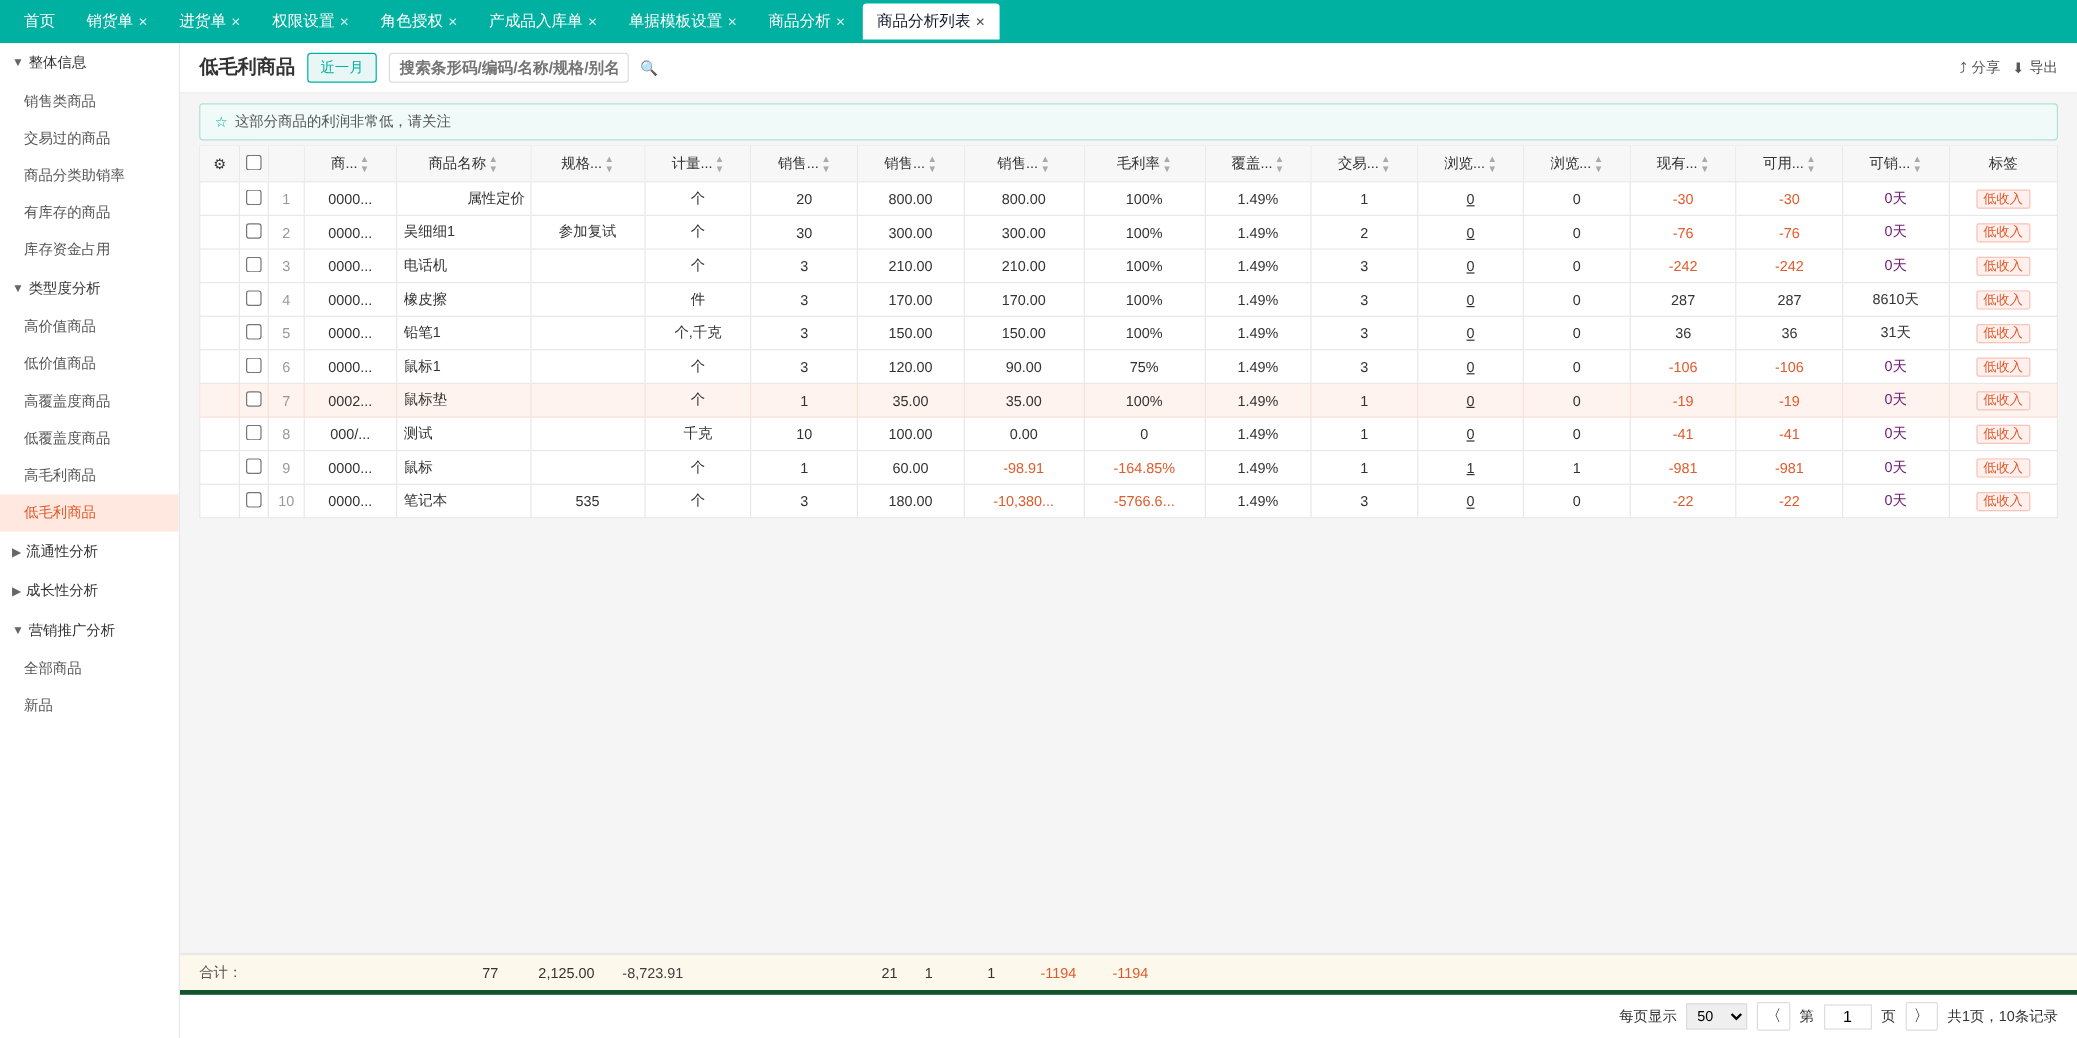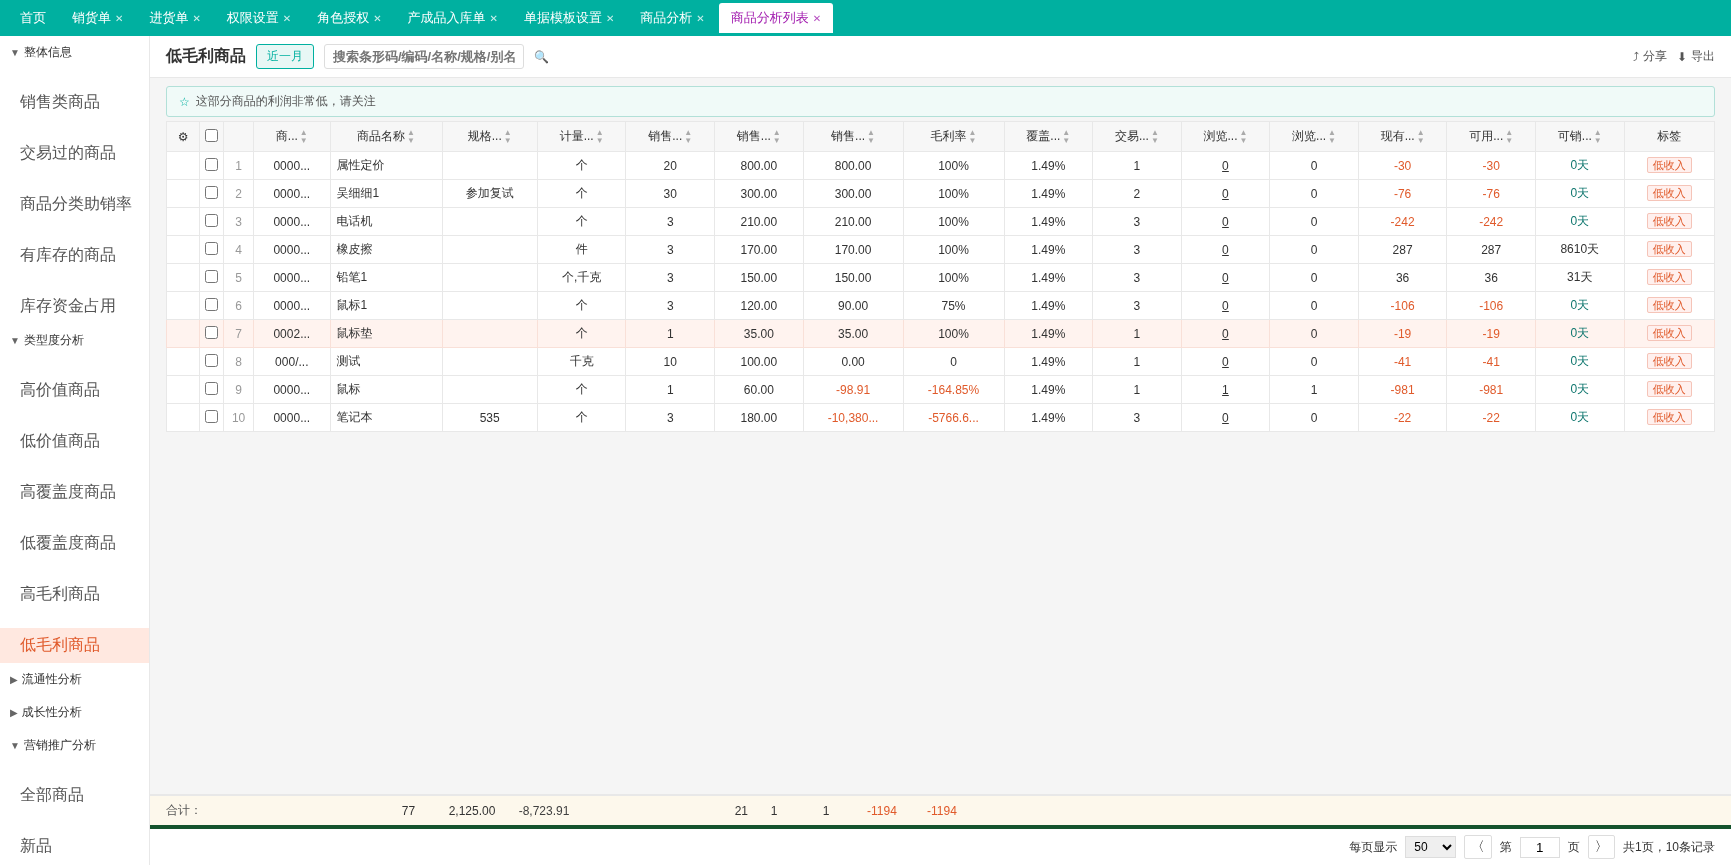--- a/index.html
+++ b/index.html
@@ -15,21 +15,21 @@
       gap: 2px;
     }
     .top-nav .nav-item {
       color: #fff;
       padding: 6px 12px;
       cursor: pointer;
       white-space: nowrap;
       font-size: 13px;
       border-radius: 3px;
     }
-    .top-nav .nav-item.active { background: #fff; color: #a21caf; border-radius: 3px 3px 0 0; }
+    .top-nav .nav-item.active { background: #fff; color: #0f172a; border-radius: 3px 3px 0 0; }
     .nav-close { font-size: 10px; margin-left: 4px; opacity: 0.8; }
 
     
     .layout { display: flex; height: calc(100vh - 36px); }
 
     
     .sidebar {
       width: 150px;
       background: #fff;
       border-right: 1px solid #e8e8e8;
@@ -42,22 +42,21 @@
       padding: 8px 10px;
       color: #333;
       font-size: 12px;
       cursor: pointer;
     }
     .sidebar-group-title .arrow { margin-right: 4px; font-size: 10px; color: #666; }
     .sidebar-item {
       padding: 7px 10px 7px 20px;
       color: #555;
       cursor: pointer;
-      font-size: 16px;
-      margin-top: 16px;
+      font-size: 12px;
     }
     .sidebar-item.active { background: #ffe8e0; color: #e05a2b; }
 
     
     .main-content {
       flex: 1;
       display: flex;
       flex-direction: column;
       overflow: hidden;
       background: #f5f5f5;
@@ -163,21 +162,21 @@
     tbody tr.highlighted td { border-color: #f9e0d8; }
 
     .tag-low-income {
       background: #fff0ee;
       color: #e05a2b;
       border: 1px solid #f5c4b8;
       padding: 1px 5px;
       border-radius: 2px;
       font-size: 11px;
     }
-    .zero-days { color: #0f766e; }
+    .zero-days { color: #701a75; }
     .negative { color: #e05a2b; }
     .link-underline { text-decoration: underline; color: #333; }
 
     
     .footer-summary {
       background: #fdf8ec;
       border-top: 2px solid #e8e8e8;
       padding: 6px 16px;
       display: flex;
       align-items: center;
@@ -389,21 +388,21 @@
                 </span></th>
             <th>标签</th>
           </tr>
         </thead>
         <tbody id="table-body">
         <tr>
       <td></td>
       <td class="checkbox-col"><input type="checkbox" style=""></td>
       <td class="num-col">1</td>
       <td>0000...</td>
-      <td style="text-align:left;padding-left:6px;">属性定价</td>
+      <td style="text-align:right;padding-left:6px;">属性定价</td>
       <td></td>
       <td>个</td>
       <td>20</td>
       <td>800.00</td>
       <td class="">800.00</td>
       <td class="">100%</td>
       <td>1.49%</td>
       <td>1</td>
       <td><span class="link-underline">0</span></td>
       <td>0</td>

